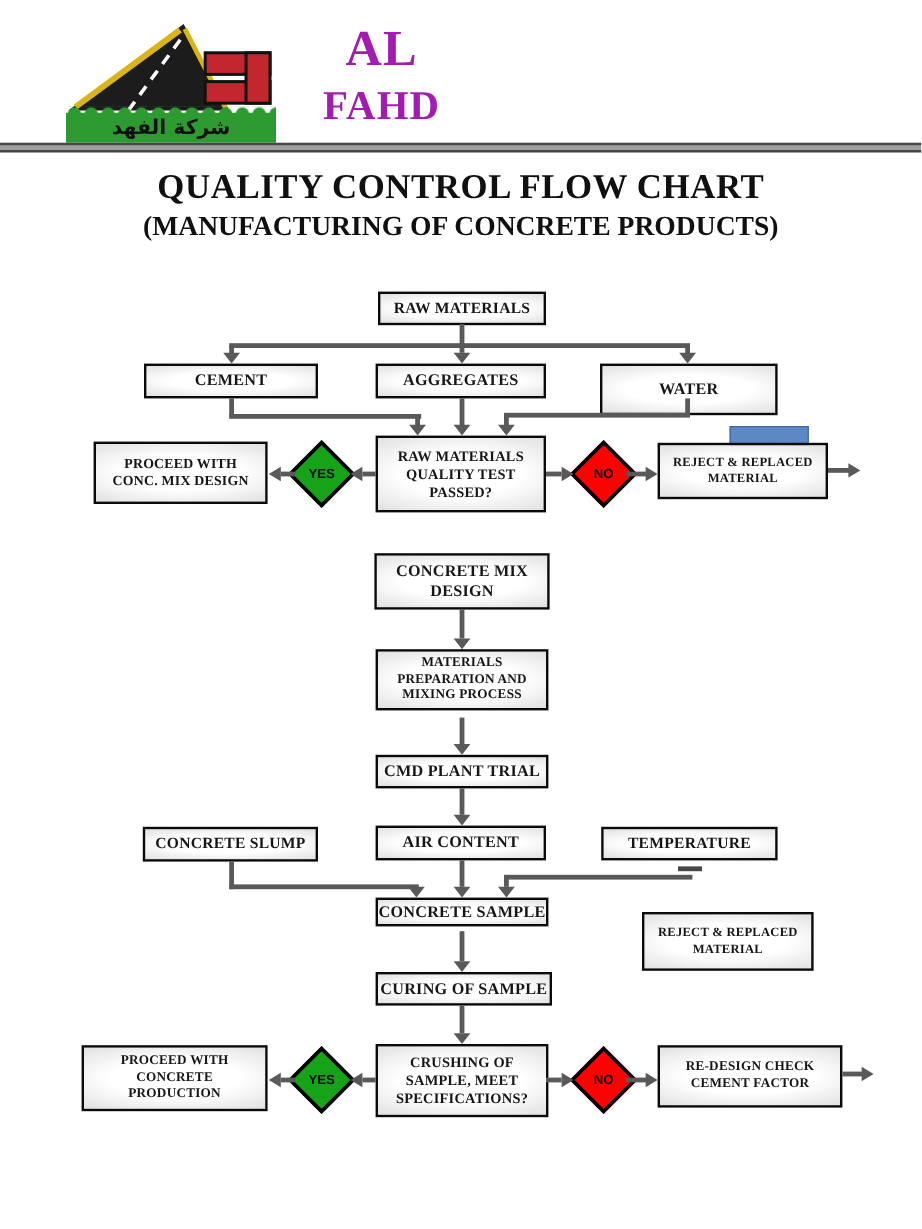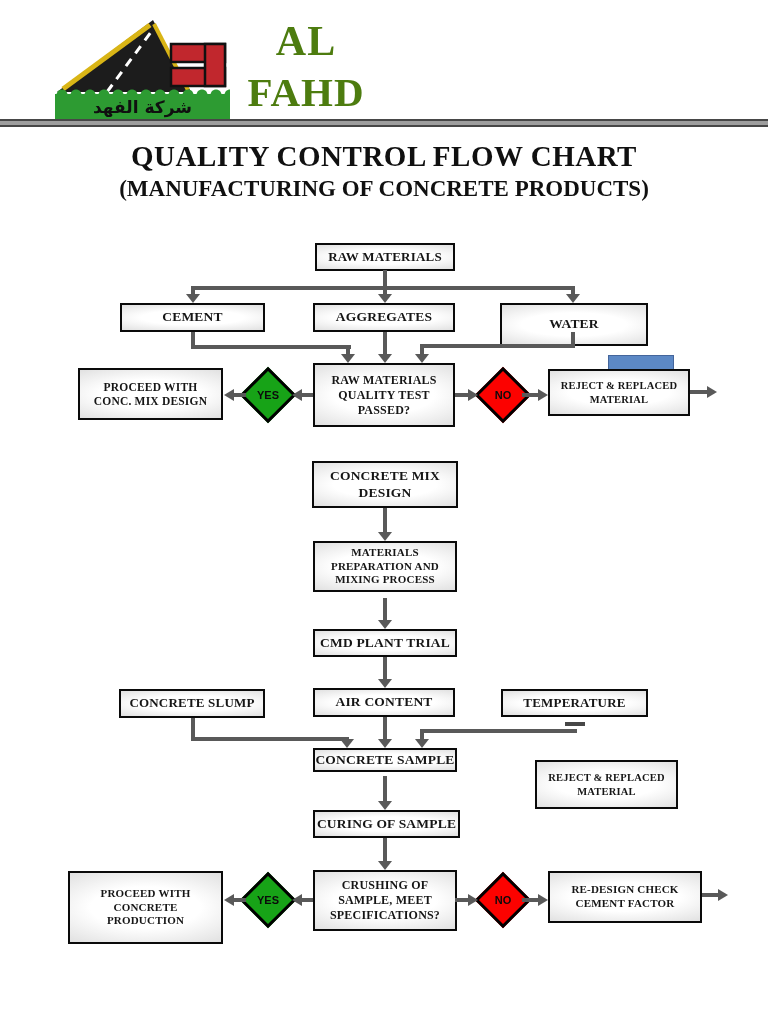--- a/index.html
+++ b/index.html
@@ -7,24 +7,24 @@
         font-family:"Liberation Serif",serif;}
   
   .header{position:absolute;left:0;top:0;width:768px;height:127px;overflow:hidden;}
   .logo{position:absolute;left:55px;top:16px;width:175px;height:104px;}
   .logo-band{position:absolute;left:0;top:78px;width:175px;height:25px;background:#2d9b32;
              display:flex;align-items:center;justify-content:center;
              font:bold 17px "DejaVu Sans",sans-serif;color:#101010;}
   .logo-band::before{content:"";position:absolute;top:-5px;left:0;right:0;height:6px;
              background:radial-gradient(circle at 7px 6px,#2d9b32 5px,rgba(0,0,0,0) 6px);
              background-size:14px 6px;background-repeat:repeat-x;}
-  .company{position:absolute;left:196px;top:20px;width:220px;text-align:center;
-           color:#4d7c0f;font-weight:bold;line-height:1;}
+  .company{position:absolute;left:208px;top:20px;width:220px;text-align:center;
+           color:#a21caf;font-weight:bold;line-height:1;}
   .company .l1{font-size:42px;letter-spacing:1px;}
-  .company .l2{font-size:41px;margin-top:10px;letter-spacing:1px;}
+  .company .l2{font-size:34px;margin-top:10px;letter-spacing:1px;}
   .hrule{position:absolute;left:0;top:119px;width:768px;height:4px;background:#9e9e9e;
          border-top:2px solid #474747;border-bottom:2px solid #474747;}
   
   .title1{position:absolute;left:0;top:140px;width:768px;text-align:center;
           font-size:29px;font-weight:bold;color:#101010;letter-spacing:.5px;}
   .title2{position:absolute;left:0;top:176px;width:768px;text-align:center;
           font-size:23px;font-weight:bold;color:#101010;}
   
   .node{position:absolute;box-sizing:border-box;border:2px solid #0a0a0a;
         background:radial-gradient(ellipse 140% 115% at 50% 50%,#ffffff 26%,#e2e2e2 55%,#a6a6a6 100%);
@@ -92,21 +92,21 @@
 
   <div class="node" style="left:119px;top:689px;width:146px;height:29px;font-size:13px;">CONCRETE SLUMP</div>
   <div class="node" style="left:313px;top:688px;width:142px;height:29px;font-size:13.5px;">AIR CONTENT</div>
   <div class="node" style="left:501px;top:689px;width:147px;height:28px;font-size:13px;">TEMPERATURE</div>
 
   <div class="node" style="left:313px;top:748px;width:144px;height:24px;font-size:13.5px;">CONCRETE SAMPLE</div>
   <div class="node" style="left:535px;top:760px;width:143px;height:49px;font-size:10.5px;padding:0 8px;">REJECT &amp; REPLACED MATERIAL</div>
   <div class="node" style="left:313px;top:810px;width:147px;height:28px;font-size:13.5px;text-align:center;">CURING OF SAMPLE</div>
 
   <div class="node" style="left:313px;top:870px;width:144px;height:61px;font-size:12px;padding:0 15px;">CRUSHING OF SAMPLE, MEET SPECIFICATIONS?</div>
-  <div class="node" style="left:68px;top:871px;width:155px;height:73px;font-size:11px;padding:15px 14px;">PROCEED WITH CONCRETE PRODUCTION</div>
+  <div class="node" style="left:68px;top:871px;width:155px;height:55px;font-size:11px;padding:15px 14px;">PROCEED WITH CONCRETE PRODUCTION</div>
   <div class="node" style="left:548px;top:871px;width:154px;height:52px;font-size:11px;padding:0 16px;">RE-DESIGN CHECK CEMENT FACTOR</div>
 
   <div class="diamond yes" style="left:240px;top:367px;">
     <div class="dsq"></div>
     <span class="dlabel">YES</span>
   </div>
   <div class="diamond no" style="left:475px;top:367px;">
     <div class="dsq"></div>
     <span class="dlabel">NO</span>
   </div>

